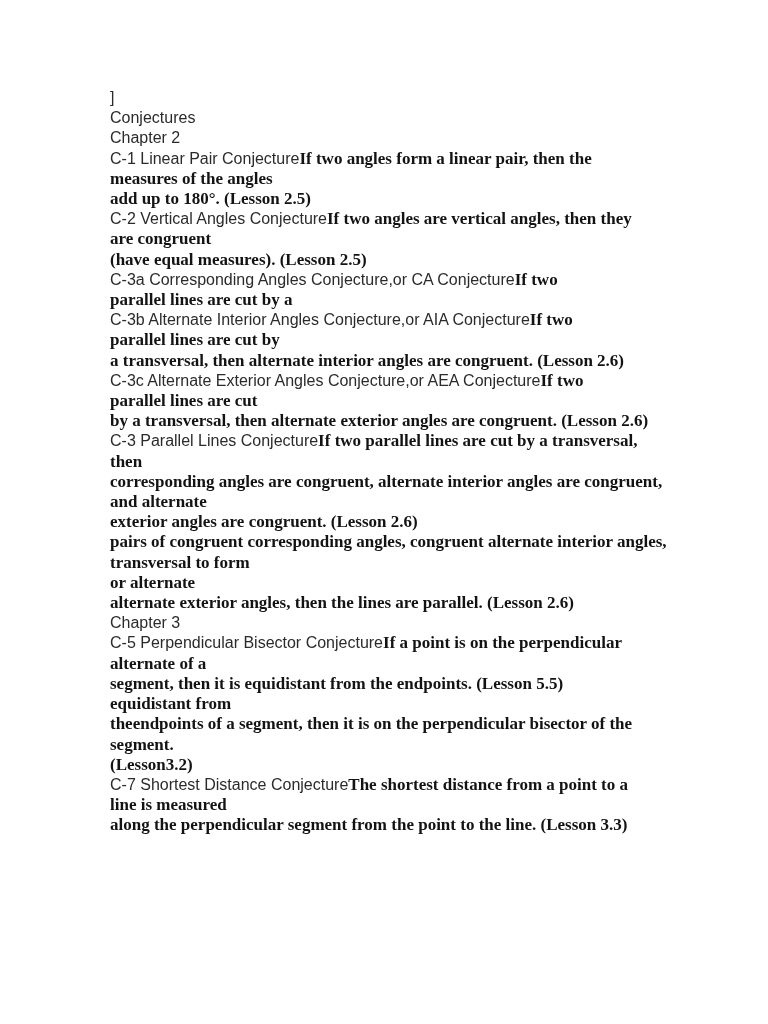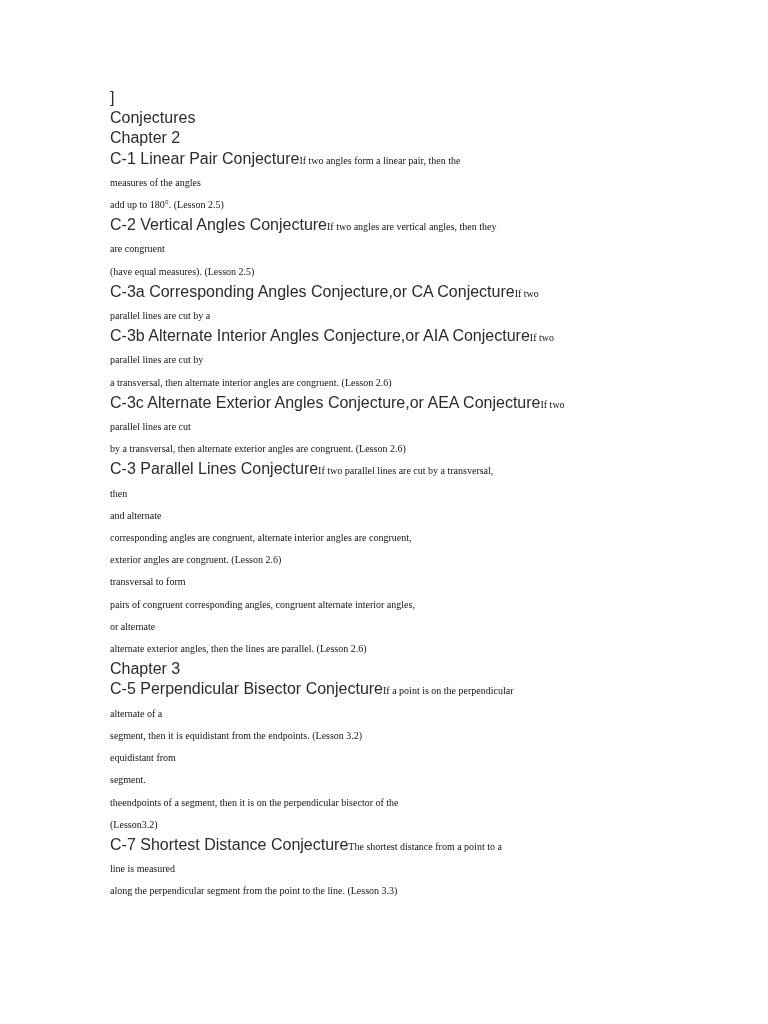--- a/index.html
+++ b/index.html
@@ -25,22 +25,22 @@
     white-space: nowrap;
   }
   .sans {
     font-family: "Liberation Sans", sans-serif;
     font-size: 16px;
     font-weight: 400;
     color: #2b2b2b;
   }
   .serif {
     font-family: "Liberation Serif", serif;
-    font-size: 10px;
-    font-weight: 400;
+    font-size: 17px;
+    font-weight: 700;
     color: #131313;
     margin-top: 29px;
   }
 </style>
 </head>
 <body>
 
 <div class="page">
   <div class="textblock">
       <div class="line"><span class="sans">]</span></div>
@@ -55,32 +55,32 @@
       <div class="line"><span class="sans">C-3a Corresponding Angles Conjecture,or CA Conjecture</span><span class="serif">If two</span></div>
       <div class="line"><span class="serif">parallel lines are cut by a</span></div>
       <div class="line"><span class="sans">C-3b Alternate Interior Angles Conjecture,or AIA Conjecture</span><span class="serif">If two</span></div>
       <div class="line"><span class="serif">parallel lines are cut by</span></div>
       <div class="line"><span class="serif">a transversal, then alternate interior angles are congruent. (Lesson 2.6)</span></div>
       <div class="line"><span class="sans">C-3c Alternate Exterior Angles Conjecture,or AEA Conjecture</span><span class="serif">If two</span></div>
       <div class="line"><span class="serif">parallel lines are cut</span></div>
       <div class="line"><span class="serif">by a transversal, then alternate exterior angles are congruent. (Lesson 2.6)</span></div>
       <div class="line"><span class="sans">C-3 Parallel Lines Conjecture</span><span class="serif">If two parallel lines are cut by a transversal,</span></div>
       <div class="line"><span class="serif">then</span></div>
+      <div class="line"><span class="serif">corresponding angles are congruent, alternate interior angles are congruent,</span></div>
       <div class="line"><span class="serif">and alternate</span></div>
-      <div class="line"><span class="serif">corresponding angles are congruent, alternate interior angles are congruent,</span></div>
       <div class="line"><span class="serif">exterior angles are congruent. (Lesson 2.6)</span></div>
+      <div class="line"><span class="serif">pairs of congruent corresponding angles, congruent alternate interior angles,</span></div>
       <div class="line"><span class="serif">transversal to form</span></div>
-      <div class="line"><span class="serif">pairs of congruent corresponding angles, congruent alternate interior angles,</span></div>
       <div class="line"><span class="serif">or alternate</span></div>
       <div class="line"><span class="serif">alternate exterior angles, then the lines are parallel. (Lesson 2.6)</span></div>
       <div class="line"><span class="sans">Chapter 3</span></div>
       <div class="line"><span class="sans">C-5 Perpendicular Bisector Conjecture</span><span class="serif">If a point is on the perpendicular</span></div>
       <div class="line"><span class="serif">alternate of a</span></div>
-      <div class="line"><span class="serif">segment, then it is equidistant from the endpoints. (Lesson 3.2)</span></div>
+      <div class="line"><span class="serif">segment, then it is equidistant from the endpoints. (Lesson 5.5)</span></div>
       <div class="line"><span class="serif">equidistant from</span></div>
+      <div class="line"><span class="serif">theendpoints of a segment, then it is on the perpendicular bisector of the</span></div>
       <div class="line"><span class="serif">segment.</span></div>
-      <div class="line"><span class="serif">theendpoints of a segment, then it is on the perpendicular bisector of the</span></div>
       <div class="line"><span class="serif">(Lesson3.2)</span></div>
       <div class="line"><span class="sans">C-7 Shortest Distance Conjecture</span><span class="serif">The shortest distance from a point to a</span></div>
       <div class="line"><span class="serif">line is measured</span></div>
       <div class="line"><span class="serif">along the perpendicular segment from the point to the line. (Lesson 3.3)</span></div>
     </div>
 </div>
 
 </body></html>

